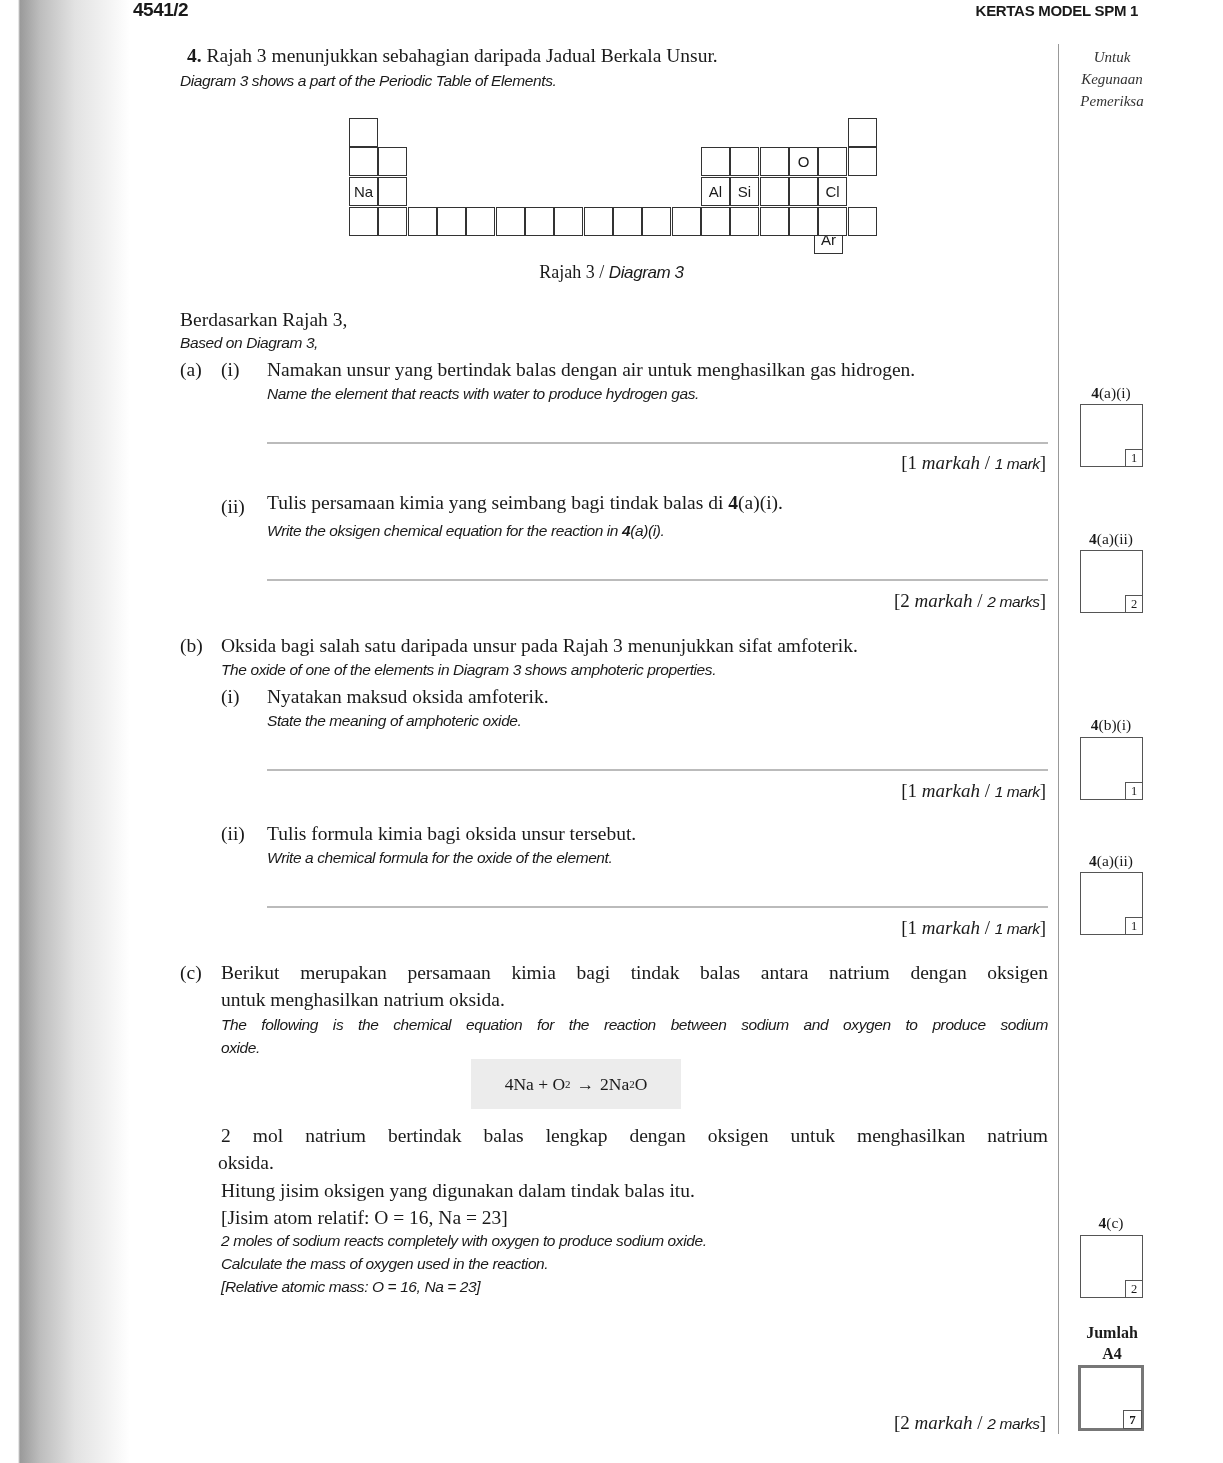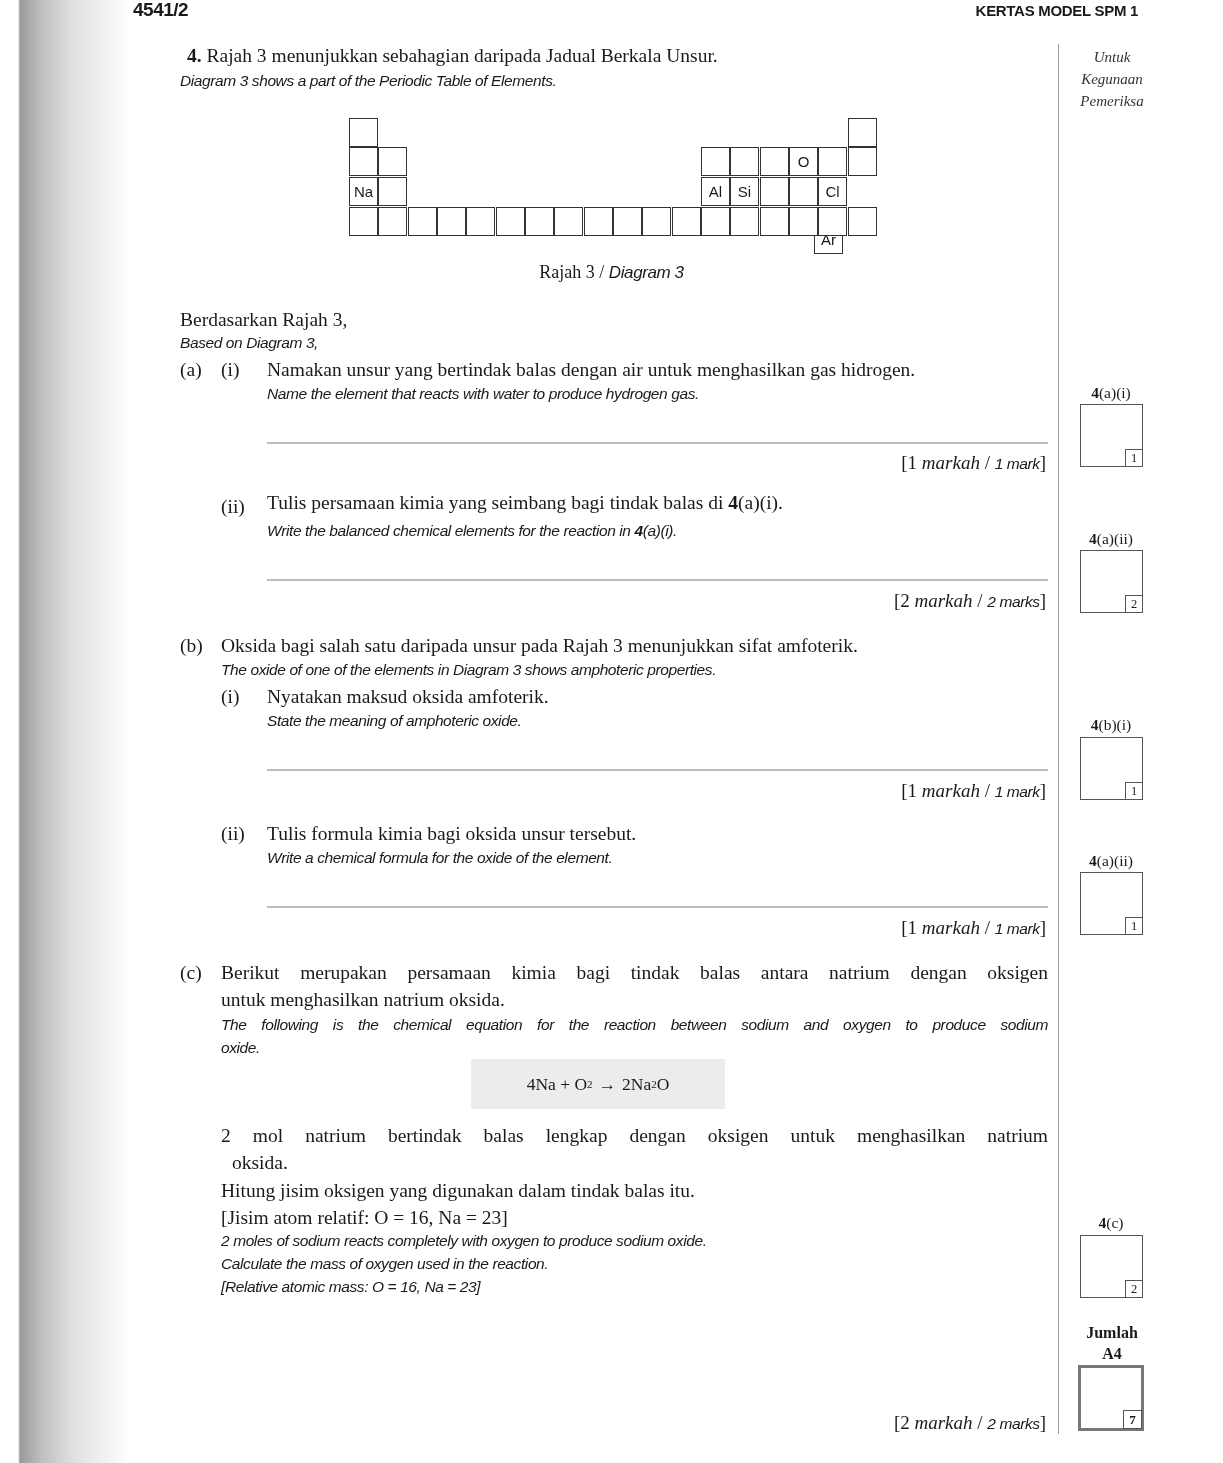--- a/index.html
+++ b/index.html
@@ -35,21 +35,21 @@
   .marks .it { font-style: italic; }
   .marks .en { font-size: 15.5px; }
   .box-label { position: absolute; left: 1076px; width: 70px; text-align: center; font-size: 15.5px; }
   .box-label b { font-weight: bold; }
   .score-box { position: absolute; left: 1080px; width: 63px; height: 63px; border: 1.3px solid #555; box-sizing: border-box; background: #fff; }
   .score-box .mk { position: absolute; right: -1px; bottom: -1px; width: 18px; height: 18px; border: 1.3px solid #555; box-sizing: border-box;
     font-size: 12.5px; text-align: center; line-height: 16px; }
   .total-box { position: absolute; left: 1078px; top: 1365px; width: 66px; height: 66px; border: 3px solid #777; box-sizing: border-box; }
   .total-box .mk { position: absolute; right: -1px; bottom: -1px; width: 19px; height: 19px; border: 1.3px solid #555; box-sizing: border-box;
     font-size: 13px; font-weight: bold; text-align: center; line-height: 17px; }
-  .eqbox { position: absolute; left: 471px; top: 1059px; width: 254px; height: 50px; background: #ececec;
+  .eqbox { position: absolute; left: 471px; top: 1059px; width: 210px; height: 50px; background: #ececec;
     display: flex; align-items: center; justify-content: center; font-size: 17.5px; }
   sub { font-size: 11px; vertical-align: -3px; }
   .justify { text-align: justify; text-align-last: justify; }
 </style>
 </head>
 <body>
 
 <div class="binding"></div>
 
 <div class="abs hdr hdr-left">4541/2</div>
@@ -128,21 +128,21 @@
 <div class="marks" style="top:452px;">
   <span>[1 </span><span class="it">markah</span><span> / </span><span class="en">1 mark</span><span>]</span>
 </div>
 <div class="box-label" style="top:384px;"><b>4</b><span>(a)(i)</span></div>
 <div class="score-box" style="top:404px;">
     <div class="mk">1</div>
   </div>
 
 <div class="abs ms" style="left:221px; top:496px;">(ii)</div>
 <div class="abs ms" style="left:267px; top:492px;"><span>Tulis persamaan kimia yang seimbang bagi tindak balas di </span><b>4</b><span>(a)(i).</span></div>
-<div class="abs en" style="left:267px; top:522px;"><span>Write the balanced chemical elements for the reaction in </span><b>4</b><span>(a)(i).</span></div>
+<div class="abs en" style="left:267px; top:522px;"><span>Write the oksigen chemical equation for the reaction in </span><b>4</b><span>(a)(i).</span></div>
 <div class="answer-line" style="top:579px;"></div>
 <div class="marks" style="top:590px;">
   <span>[2 </span><span class="it">markah</span><span> / </span><span class="en">2 marks</span><span>]</span>
 </div>
 <div class="box-label" style="top:530px;"><b>4</b><span>(a)(ii)</span></div>
 <div class="score-box" style="top:550px;">
     <div class="mk">2</div>
   </div>
 
 <div class="abs ms" style="left:180px; top:635px;">(b)</div>
@@ -182,21 +182,21 @@
 <div class="eqbox">
   <span>4Na + O</span>
     <sub>2</sub>
   <span style="margin:0 6px;">→</span>
   <span>2Na</span>
     <sub>2</sub>
     <span>O</span>
 </div>
 
 <div class="abs ms justify" style="left:221px; top:1125px; width:827px;">2 mol natrium bertindak balas lengkap dengan oksigen untuk menghasilkan natrium</div>
-<div class="abs ms" style="left:232px; top:1152px;text-align:right;">oksida.</div>
+<div class="abs ms" style="left:218px; top:1152px;text-align:right;">oksida.</div>
 <div class="abs ms" style="left:221px; top:1180px;">Hitung jisim oksigen yang digunakan dalam tindak balas itu.</div>
 <div class="abs ms" style="left:221px; top:1207px;">[Jisim atom relatif: O = 16, Na = 23]</div>
 <div class="abs en" style="left:221px; top:1232px;">2 moles of sodium reacts completely with oxygen to produce sodium oxide.</div>
 <div class="abs en" style="left:221px; top:1255px;">Calculate the mass of oxygen used in the reaction.</div>
 <div class="abs en" style="left:221px; top:1278px;">[Relative atomic mass: O = 16, Na = 23]</div>
 
 <div class="box-label" style="top:1214px;"><b>4</b><span>(c)</span></div>
 <div class="score-box" style="top:1235px;">
     <div class="mk">2</div>
   </div>

